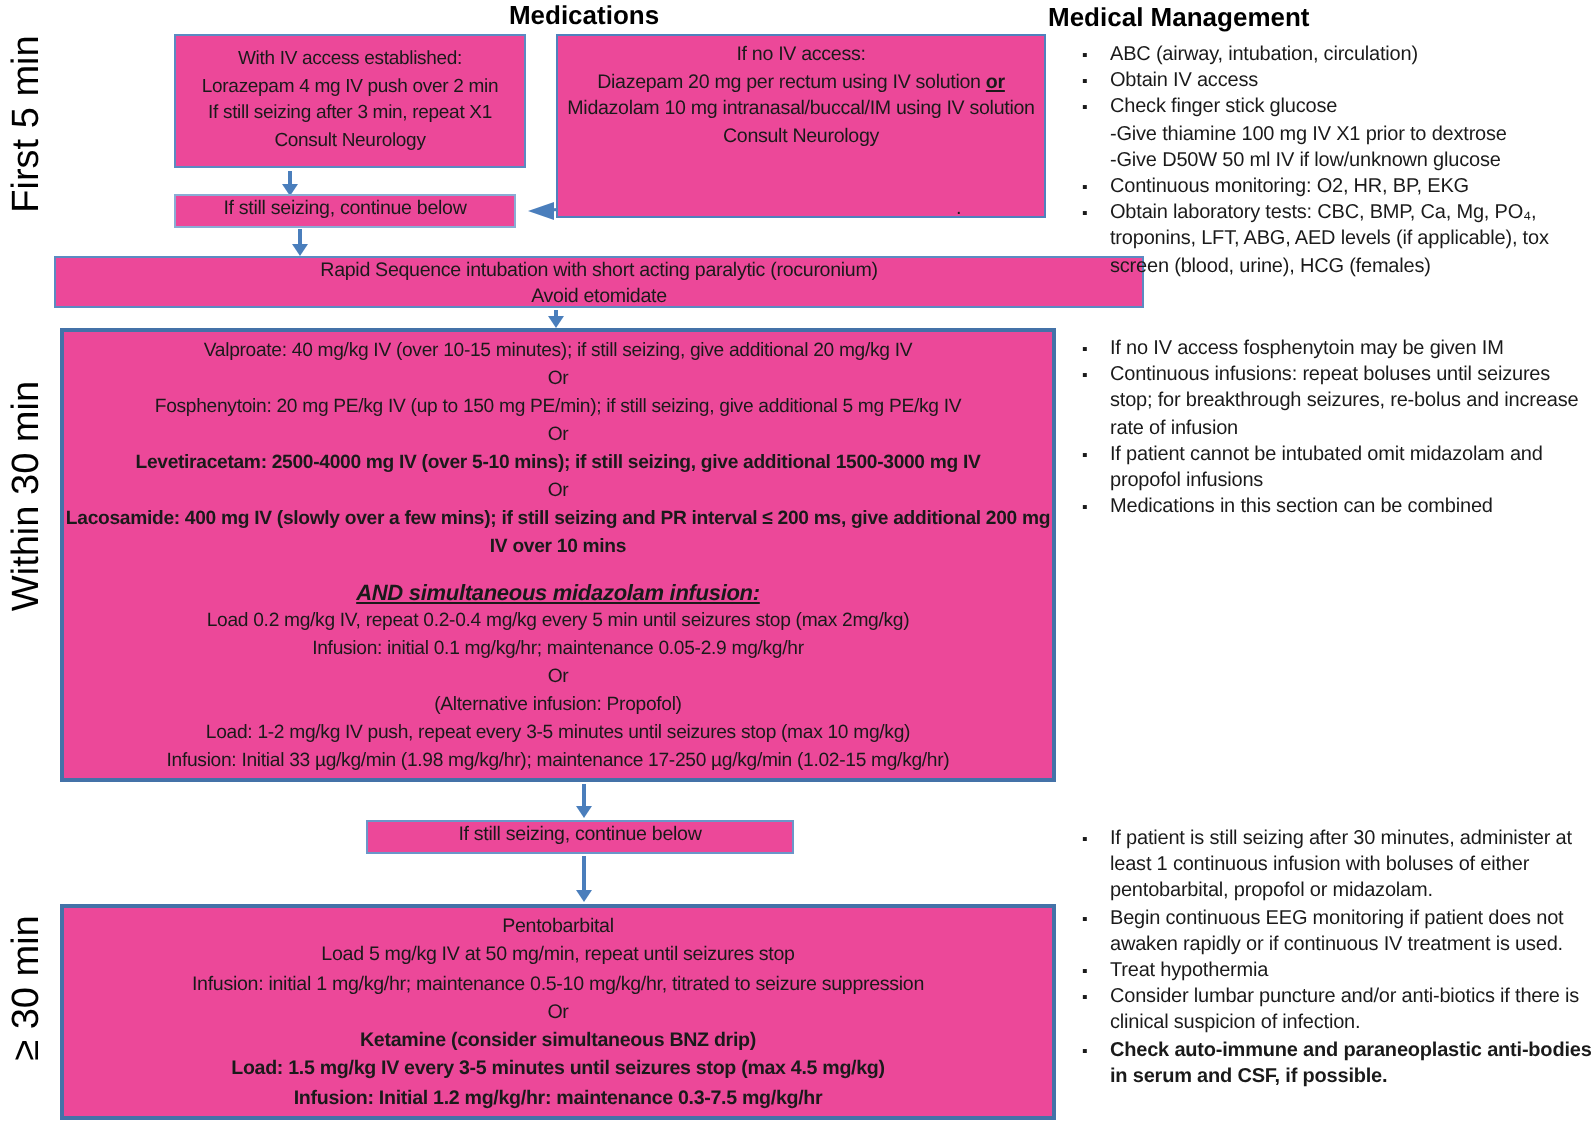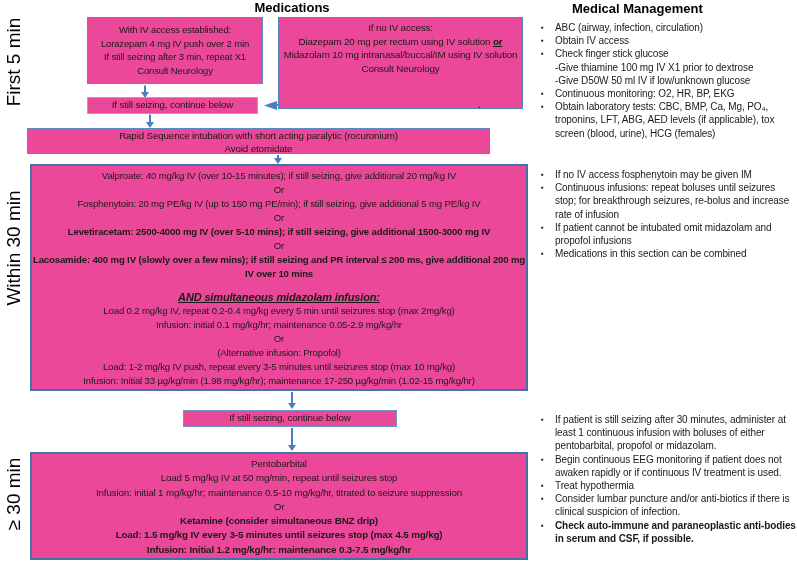--- a/index.html
+++ b/index.html
@@ -2,36 +2,36 @@
 <html><head>
 <meta charset="utf-8">
 <style>
   html,body{margin:0;padding:0;background:#fff;}
   .page{position:relative;width:797px;height:565px;background:#ffffff;overflow:hidden;
         font-family:"Liberation Sans",sans-serif;color:#1a1a1a;padding-left:20px;}
 
   
   .col-header{position:absolute;font-weight:bold;font-size:13px;color:#000;}
   .hdr-med{left:180px;top:0px;width:224px;text-align:center;}
-  .hdr-mgmt{left:572px;top:1px;}
+  .hdr-mgmt{left:524px;top:1px;}
 
   
   .time-label{position:absolute;width:140px;height:24px;line-height:24px;text-align:center;
               transform:rotate(-90deg);transform-origin:center;font-size:19px;color:#000;white-space:nowrap;}
   .t1{left:-56px;top:50px;}
   .t2{left:-56px;top:236px;}
   .t3{left:-56px;top:482px;}
 
   
   .box{position:absolute;box-sizing:border-box;background:#ec4899;text-align:center;
        font-size:9.8px;line-height:13.5px;letter-spacing:-0.15px;}
   .box-a{left:87px;top:17px;width:176px;height:67px;border:1.6px solid #5b8ac2;padding-top:5px;font-size:9.5px;}
   .box-b{left:278px;top:17px;width:245px;height:92px;border:1.6px solid #4f81bd;padding:3px 4px 0 4px;}
   .box-c{left:87px;top:97px;width:171px;height:17px;border:1.3px solid #8aadd5;line-height:14px;}
-  .box-d{left:27px;top:128px;width:463px;height:26px;border:1.5px solid #5b8ac2;line-height:12.5px;padding-top:1px;}
+  .box-d{left:27px;top:128px;width:545px;height:26px;border:1.5px solid #5b8ac2;line-height:12.5px;padding-top:1px;}
   .box-e{left:30px;top:164px;width:498px;height:227px;border:2.5px solid #4472a8;padding-top:3px;font-size:9.6px;line-height:14px;}
   .box-f{left:183px;top:410px;width:214px;height:17px;border:1.3px solid #6b96c9;line-height:14px;}
   .box-g{left:30px;top:452px;width:498px;height:108px;border:2.5px solid #4472a8;padding-top:3px;line-height:14.3px;}
   .b{font-weight:bold;}
   .biu{font-weight:bold;font-style:italic;text-decoration:underline;font-size:11px;}
   .gap{margin-top:9px;}
   .or-u{font-weight:bold;text-decoration:underline;}
 
   
   .mgmt-sec{position:absolute;left:540px;width:256px;font-size:10px;line-height:13.2px;letter-spacing:-0.1px;}
@@ -124,21 +124,21 @@
     <div>Pentobarbital</div>
     <div>Load 5 mg/kg IV at 50 mg/min, repeat until seizures stop</div>
     <div>Infusion: initial 1 mg/kg/hr; maintenance 0.5-10 mg/kg/hr, titrated to seizure suppression</div>
     <div>Or</div>
     <div class="b">Ketamine (consider simultaneous  BNZ drip)</div>
     <div class="b">Load: 1.5 mg/kg IV every 3-5 minutes until seizures stop (max  4.5 mg/kg)</div>
     <div class="b">Infusion: Initial 1.2 mg/kg/hr: maintenance 0.3-7.5 mg/kg/hr</div>
   </div>
 
   <div class="mgmt-sec sec1">
-    <div class="mi">ABC (airway, infection, circulation)</div>
+    <div class="mi">ABC (airway, intubation, circulation)</div>
     <div class="mi">Obtain IV access</div>
     <div class="mi">Check finger stick glucose</div>
     <div class="sub">-Give thiamine 100 mg IV X1 prior to dextrose</div>
     <div class="sub">-Give D50W 50 ml IV if low/unknown glucose</div>
     <div class="mi">Continuous monitoring: O2, HR,  BP, EKG</div>
     <div class="mi">Obtain laboratory tests: CBC, BMP, Ca, Mg, PO₄, troponins, LFT, ABG,  AED levels (if applicable), tox screen (blood, urine), HCG (females)</div>
   </div>
 
   <div class="mgmt-sec sec2">
     <div class="mi">If no IV access fosphenytoin may be given IM</div>

